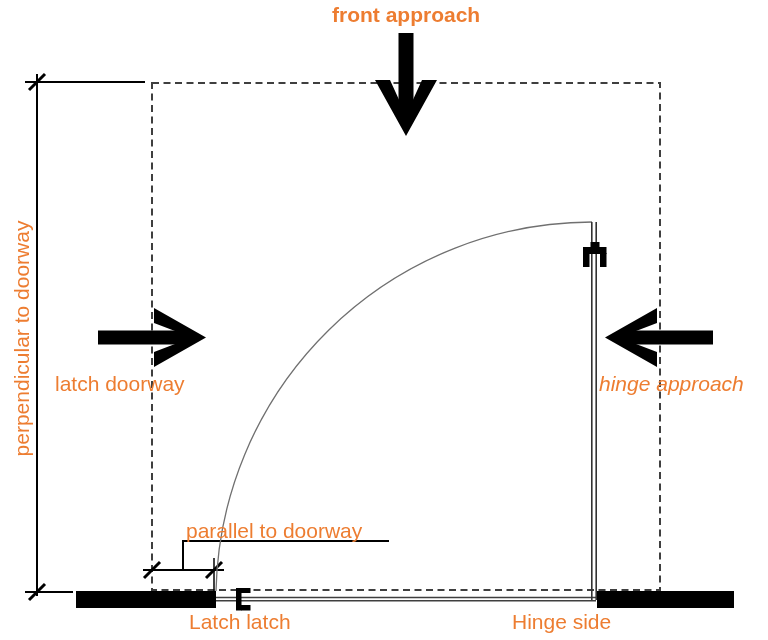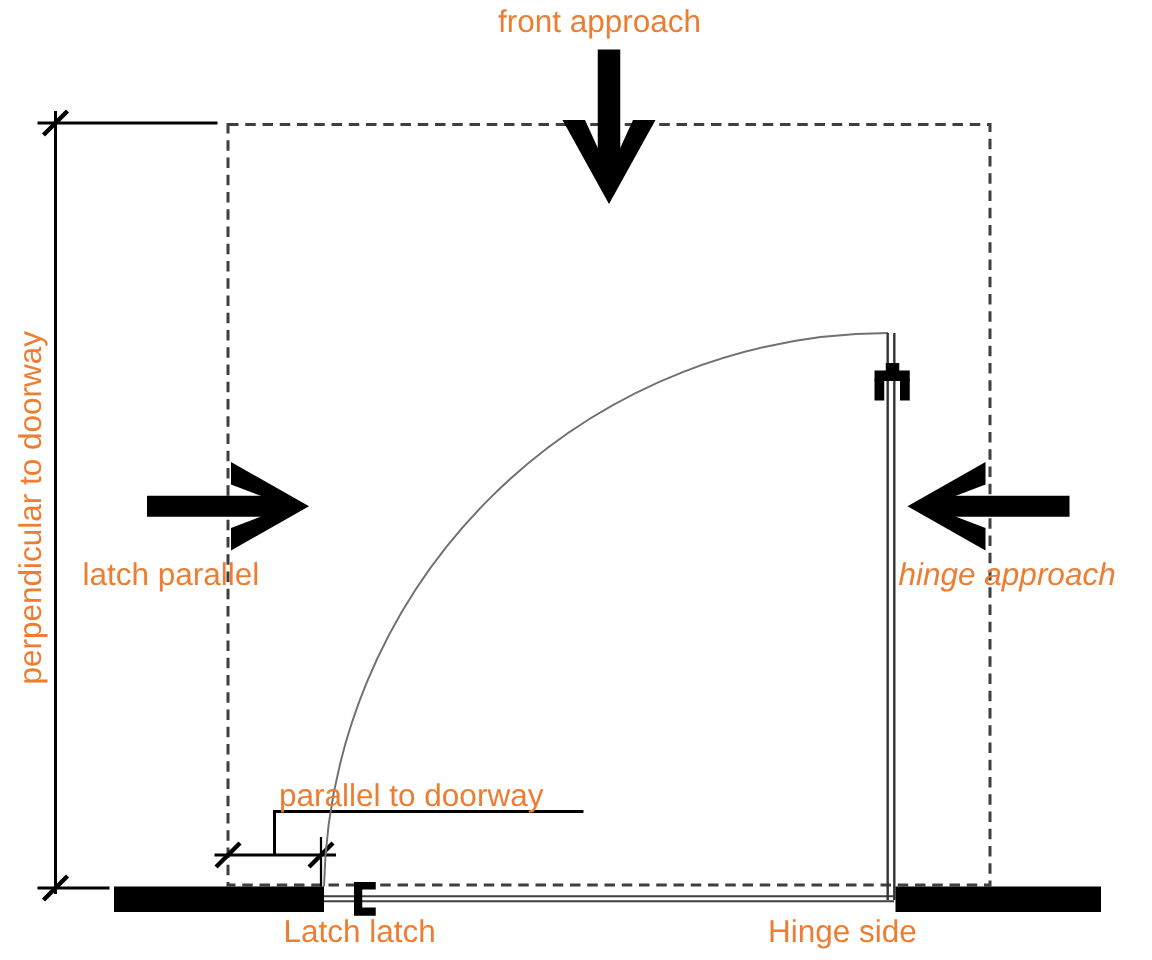--- a/index.html
+++ b/index.html
@@ -82,23 +82,23 @@
       <rect x="98" y="330.5" width="94" height="14"></rect>
       <polygon points="154,308 154,323 192,337.5 154,352 154,367 206,337.5"></polygon>
     </g>
 
     <g fill="#000000">
       <rect x="619" y="330.5" width="94" height="14"></rect>
       <polygon points="657,308 657,323 619,337.5 657,352 657,367 605,337.5"></polygon>
     </g>
   </svg>
 
-  <div class="lbl" style="left:332px;top:3px;">front approach</div>
+  <div class="lbl" style="left:332px;top:3px;font-weight:bold;">front approach</div>
 
-  <div class="lbl" style="left:55px;top:372px;">latch parallel</div>
+  <div class="lbl" style="left:55px;top:372px;">latch doorway</div>
 
   <div class="lbl" style="left:599px;top:372px;font-style:italic;">hinge approach</div>
 
   <div class="lbl rot" style="left:-108px;top:326px;">perpendicular to doorway</div>
 
   <div class="lbl" style="left:186px;top:519px;text-align:center;">parallel to doorway</div>
 
   <div class="lbl" style="left:189px;top:610px;">Latch latch</div>
 
   <div class="lbl" style="left:512px;top:610px;">Hinge side</div>

